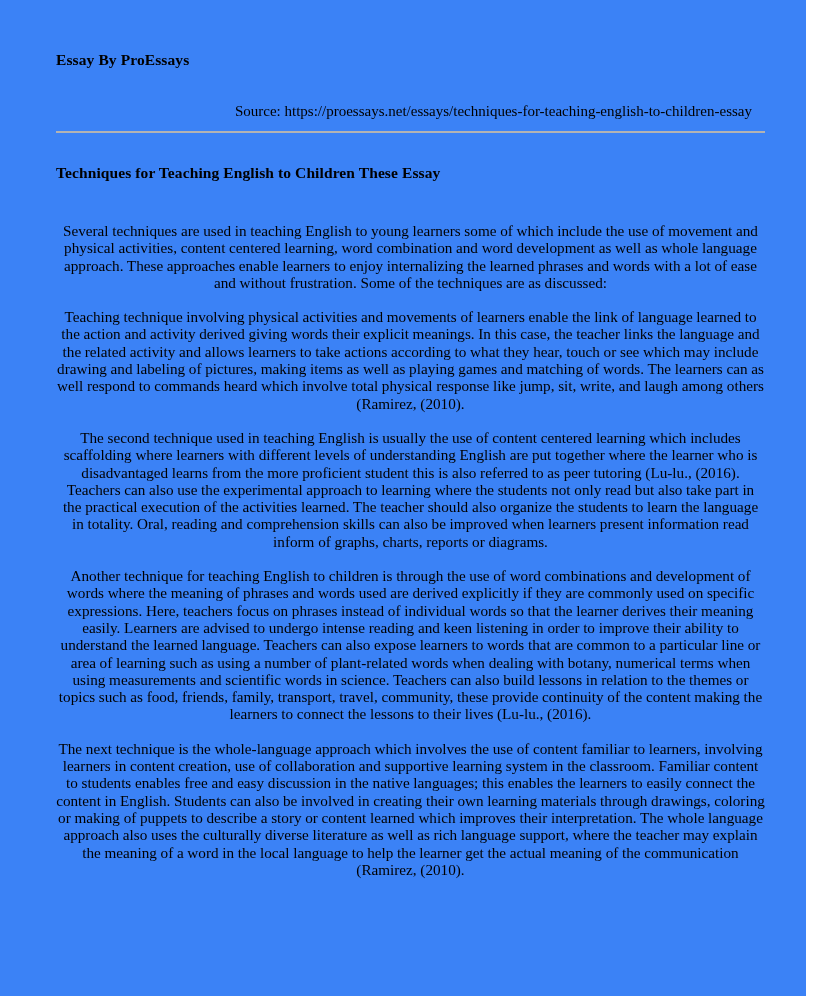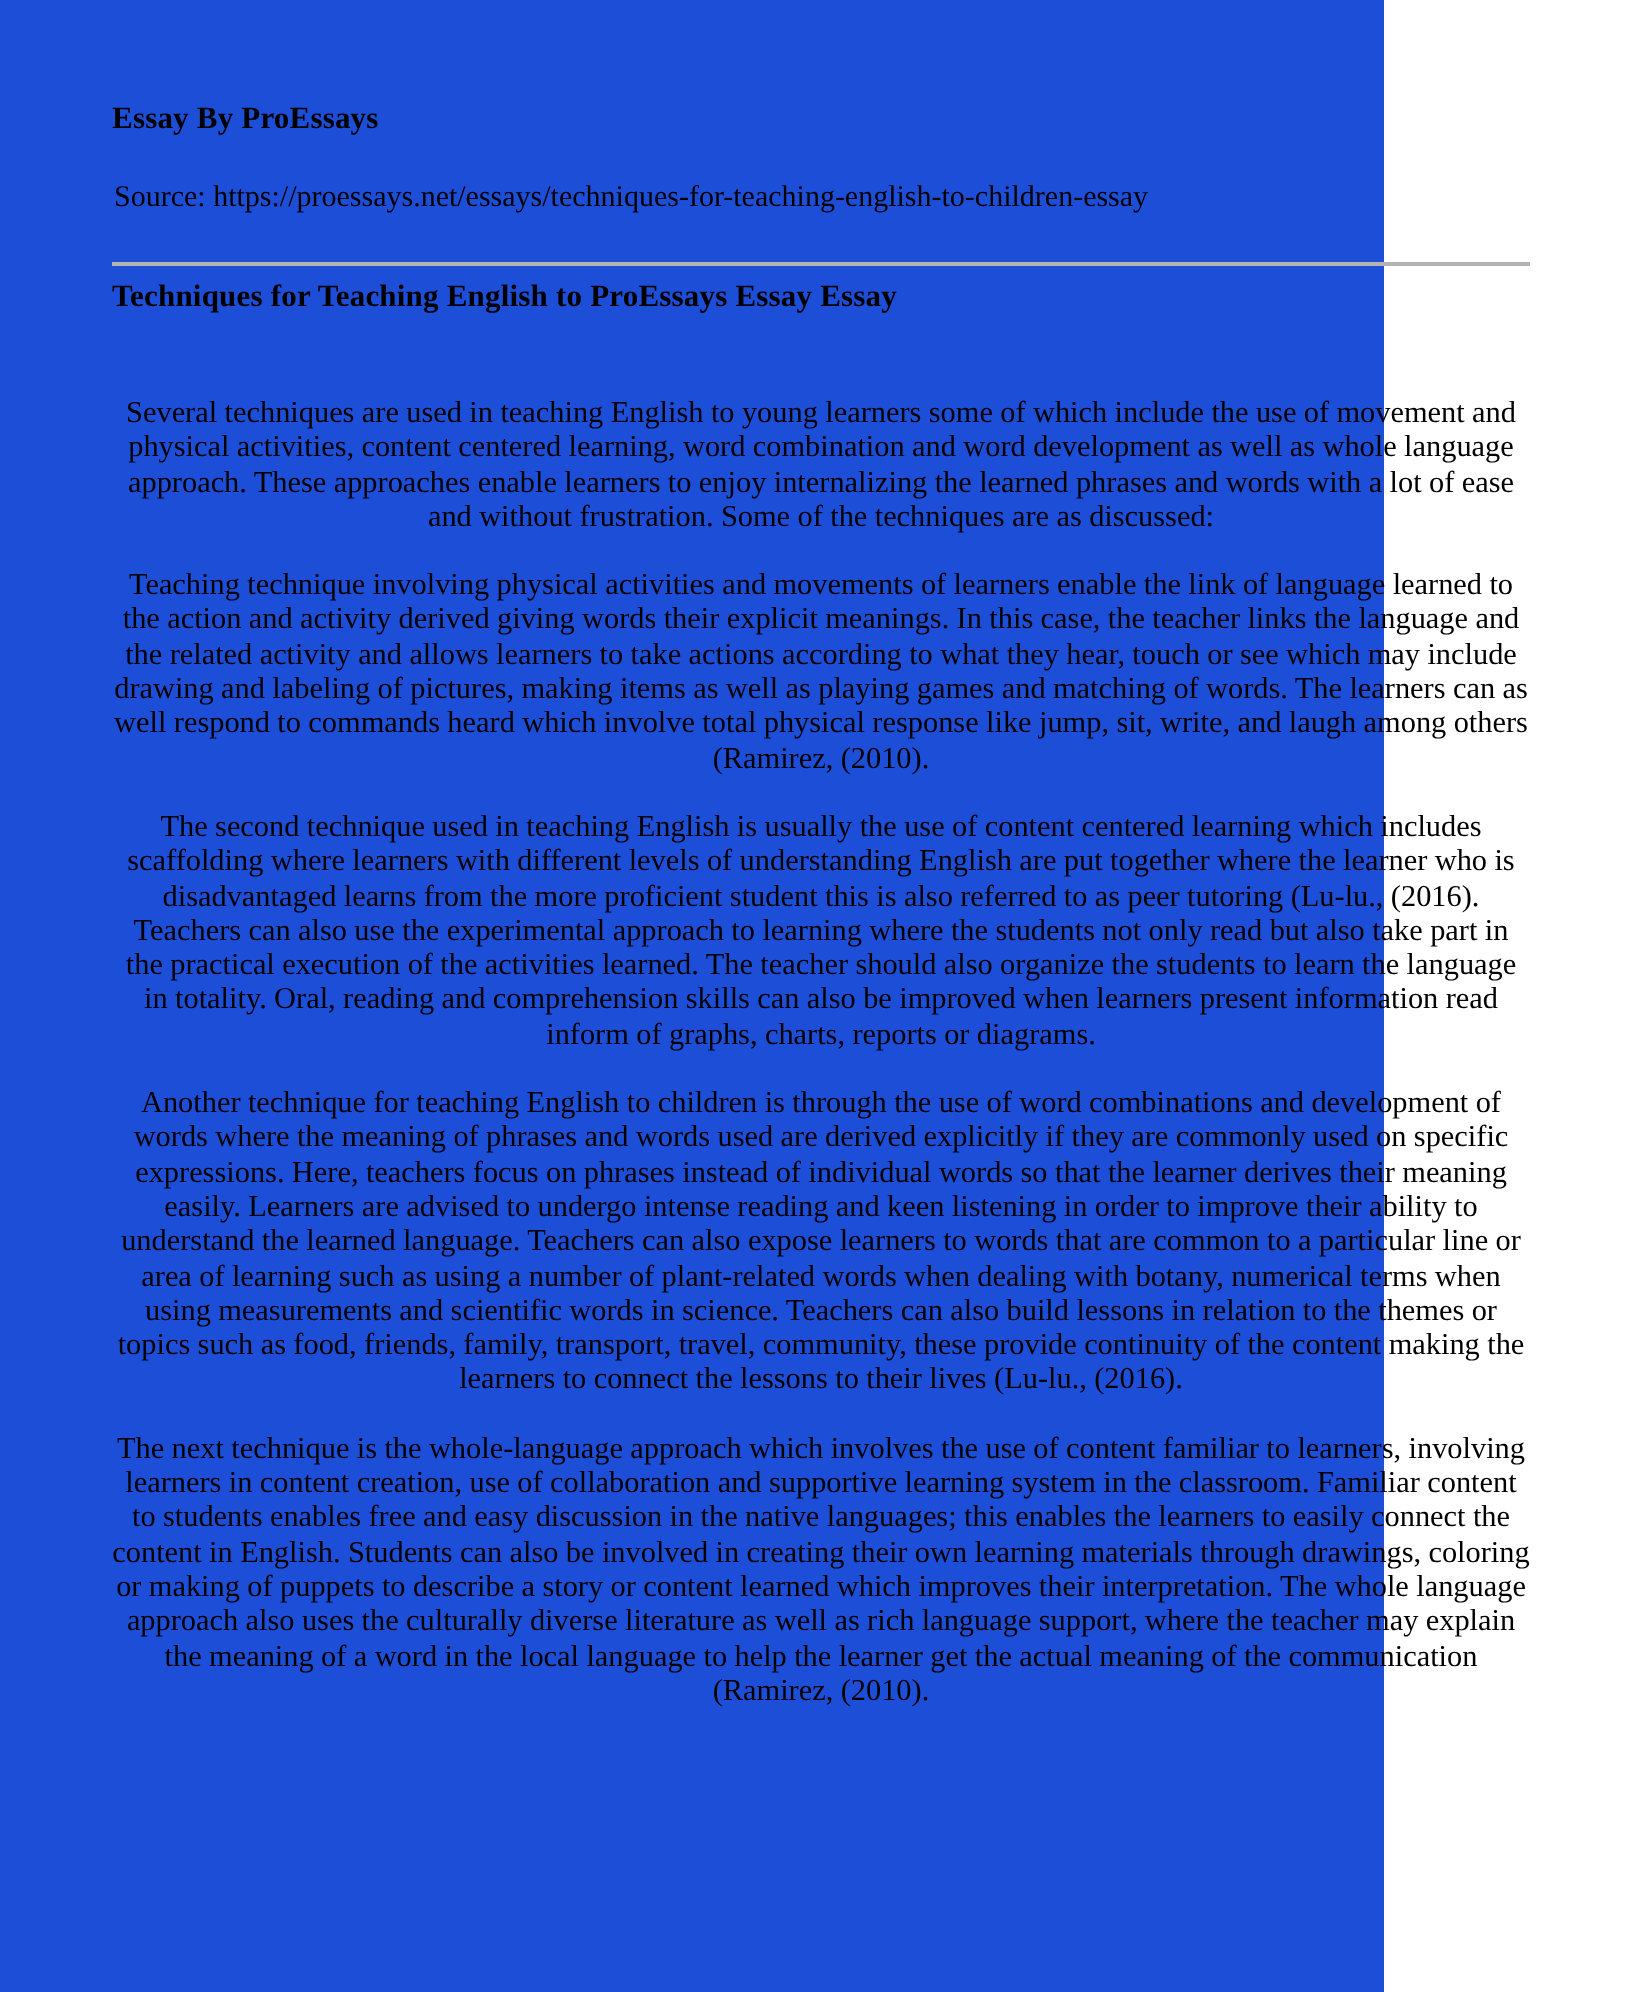--- a/index.html
+++ b/index.html
@@ -9,46 +9,47 @@
   }
   body {
     width: 820px;
     height: 996px;
     font-family: "Liberation Serif", "DejaVu Serif", serif;
     color: #000000;
     overflow: hidden;
   }
   .page {
     position: relative;
-    width: 692px;
+    width: 806px;
     height: 996px;
-    background: #1d4ed8;
+    background: #3b82f6;
     box-sizing: border-box;
     padding: 0;
   }
   .content {
     position: absolute;
     left: 56px;
     top: 0;
     width: 709px;
   }
   .site-title {
     font-size: 15.5px;
     font-weight: bold;
     line-height: 17px;
     margin: 0;
     padding-top: 51px;
     letter-spacing: 0.1px;
   }
   .source-line {
     font-size: 15px;
     line-height: 17px;
-    margin: 1px;
+    margin: 13px;
     padding-top: 22px;
     white-space: nowrap;
+    text-align: right;
   }
   .divider {
     height: 0;
     border: none;
     border-top: 2px solid #b3b3b3;
     margin: 0;
     padding: 0;
     width: 709px;
     position: absolute;
     top: 131px;
@@ -81,21 +82,21 @@
 
 <div class="page">
   <div class="content">
 
     <div class="site-title">Essay By ProEssays</div>
 
     <div class="source-line">Source: https://proessays.net/essays/techniques-for-teaching-english-to-children-essay</div>
 
     <hr class="divider">
 
-    <div class="essay-title">Techniques for Teaching English to ProEssays Essay Essay</div>
+    <div class="essay-title">Techniques for Teaching English to Children These Essay</div>
 
     <div class="body-wrap">
       <p class="para">Several techniques are used in teaching English to young learners some of which include the use of movement and physical activities, content centered learning, word combination and word development as well as whole language approach. These approaches enable learners to enjoy internalizing the learned phrases and words with a lot of ease and without frustration. Some of the techniques are as discussed:</p>
       <p class="para">Teaching technique involving physical activities and movements of learners enable the link of language learned to the action and activity derived giving words their explicit meanings. In this case, the teacher links the language and the related activity and allows learners to take actions according to what they hear, touch or see which may include drawing and labeling of pictures, making items as well as playing games and matching of words. The learners can as well respond to commands heard which involve total physical response like jump, sit, write, and laugh among others (Ramirez, (2010).</p>
       <p class="para">The second technique used in teaching English is usually the use of content centered learning which includes scaffolding where learners with different levels of understanding English are put together where the learner who is disadvantaged learns from the more proficient student this is also referred to as peer tutoring (Lu-lu., (2016). Teachers can also use the experimental approach to learning where the students not only read but also take part in the practical execution of the activities learned. The teacher should also organize the students to learn the language in totality. Oral, reading and comprehension skills can also be improved when learners present information read inform of graphs, charts, reports or diagrams.</p>
       <p class="para">Another technique for teaching English to children is through the use of word combinations and development of words where the meaning of phrases and words used are derived explicitly if they are commonly used on specific expressions. Here, teachers focus on phrases instead of individual words so that the learner derives their meaning easily. Learners are advised to undergo intense reading and keen listening in order to improve their ability to understand the learned language. Teachers can also expose learners to words that are common to a particular line or area of learning such as using a number of plant-related words when dealing with botany, numerical terms when using measurements and scientific words in science. Teachers can also build lessons in relation to the themes or topics such as food, friends, family, transport, travel, community, these provide continuity of the content making the learners to connect the lessons to their lives (Lu-lu., (2016).</p>
       <p class="para">The next technique is the whole-language approach which involves the use of content familiar to learners, involving learners in content creation, use of collaboration and supportive learning system in the classroom. Familiar content to students enables free and easy discussion in the native languages; this enables the learners to easily connect the content in English. Students can also be involved in creating their own learning materials through drawings, coloring or making of puppets to describe a story or content learned which improves their interpretation. The whole language approach also uses the culturally diverse literature as well as rich language support, where the teacher may explain the meaning of a word in the local language to help the learner get the actual meaning of the communication (Ramirez, (2010).</p>
     </div>
 
   </div>

